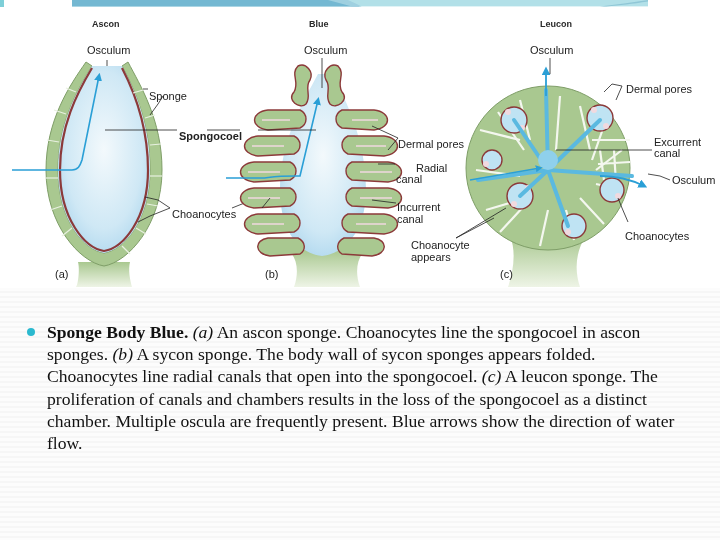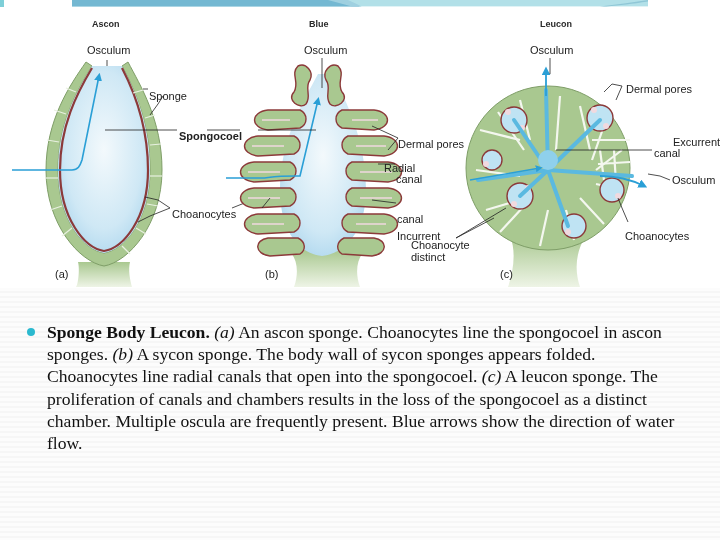--- a/index.html
+++ b/index.html
@@ -220,38 +220,38 @@
     <span class="lbl title" style="left:92px; top:12px;">Ascon</span>
     <span class="lbl" style="left:87px; top:38px;">Osculum</span>
     <span class="lbl" style="left:149px; top:84px;">Sponge</span>
     <span class="lbl" style="left:179px; top:124px;font-weight:bold;">Spongocoel</span>
     <span class="lbl" style="left:172px; top:202px;">Choanocytes</span>
     <span class="lbl" style="left:55px; top:262px;">(a)</span>
 
     <span class="lbl title" style="left:309px; top:12px;">Blue</span>
     <span class="lbl" style="left:304px; top:38px;">Osculum</span>
     <span class="lbl" style="left:398px; top:132px;">Dermal pores</span>
-    <span class="lbl" style="left:384px; top:156px;text-align:center;">Radial</span>
+    <span class="lbl" style="left:416px; top:156px;text-align:center;">Radial</span>
     <span class="lbl" style="left:396px; top:167px;">canal</span>
-    <span class="lbl" style="left:397px; top:195px;margin-top:29px;">Incurrent</span>
+    <span class="lbl" style="left:397px; top:195px;">Incurrent</span>
     <span class="lbl" style="left:397px; top:207px;">canal</span>
     <span class="lbl" style="left:265px; top:262px;">(b)</span>
 
     <span class="lbl title" style="left:540px; top:12px;">Leucon</span>
     <span class="lbl" style="left:530px; top:38px;">Osculum</span>
     <span class="lbl" style="left:626px; top:77px;">Dermal pores</span>
-    <span class="lbl" style="left:654px; top:130px;margin-left:19px;">Excurrent</span>
+    <span class="lbl" style="left:654px; top:130px;">Excurrent</span>
     <span class="lbl" style="left:654px; top:141px;">canal</span>
     <span class="lbl" style="left:672px; top:168px;">Osculum</span>
     <span class="lbl" style="left:625px; top:224px;">Choanocytes</span>
     <span class="lbl" style="left:411px; top:233px;">Choanocyte</span>
-    <span class="lbl" style="left:411px; top:245px;">distinct</span>
+    <span class="lbl" style="left:411px; top:245px;">appears</span>
     <span class="lbl" style="left:500px; top:262px;">(c)</span>
   </div>
 
   <div class="bottom-bg"></div>
   <span class="bullet"></span>
   <div class="caption">
-    <b>Sponge Body Leucon.</b>
+    <b>Sponge Body Blue.</b>
     <i>(a)</i><span> An ascon sponge. Choanocytes line the spongocoel in ascon sponges. </span><i>(b)</i><span> A sycon sponge. The body wall of sycon sponges appears folded. Choanocytes line radial canals that open into the spongocoel. </span><i>(c)</i><span> A leucon sponge. The proliferation of canals and chambers results in the loss of the spongocoel as a distinct chamber. Multiple oscula are frequently present. Blue arrows show the direction of water flow.</span>
   </div>
 
 </div>
 
 </body></html>

